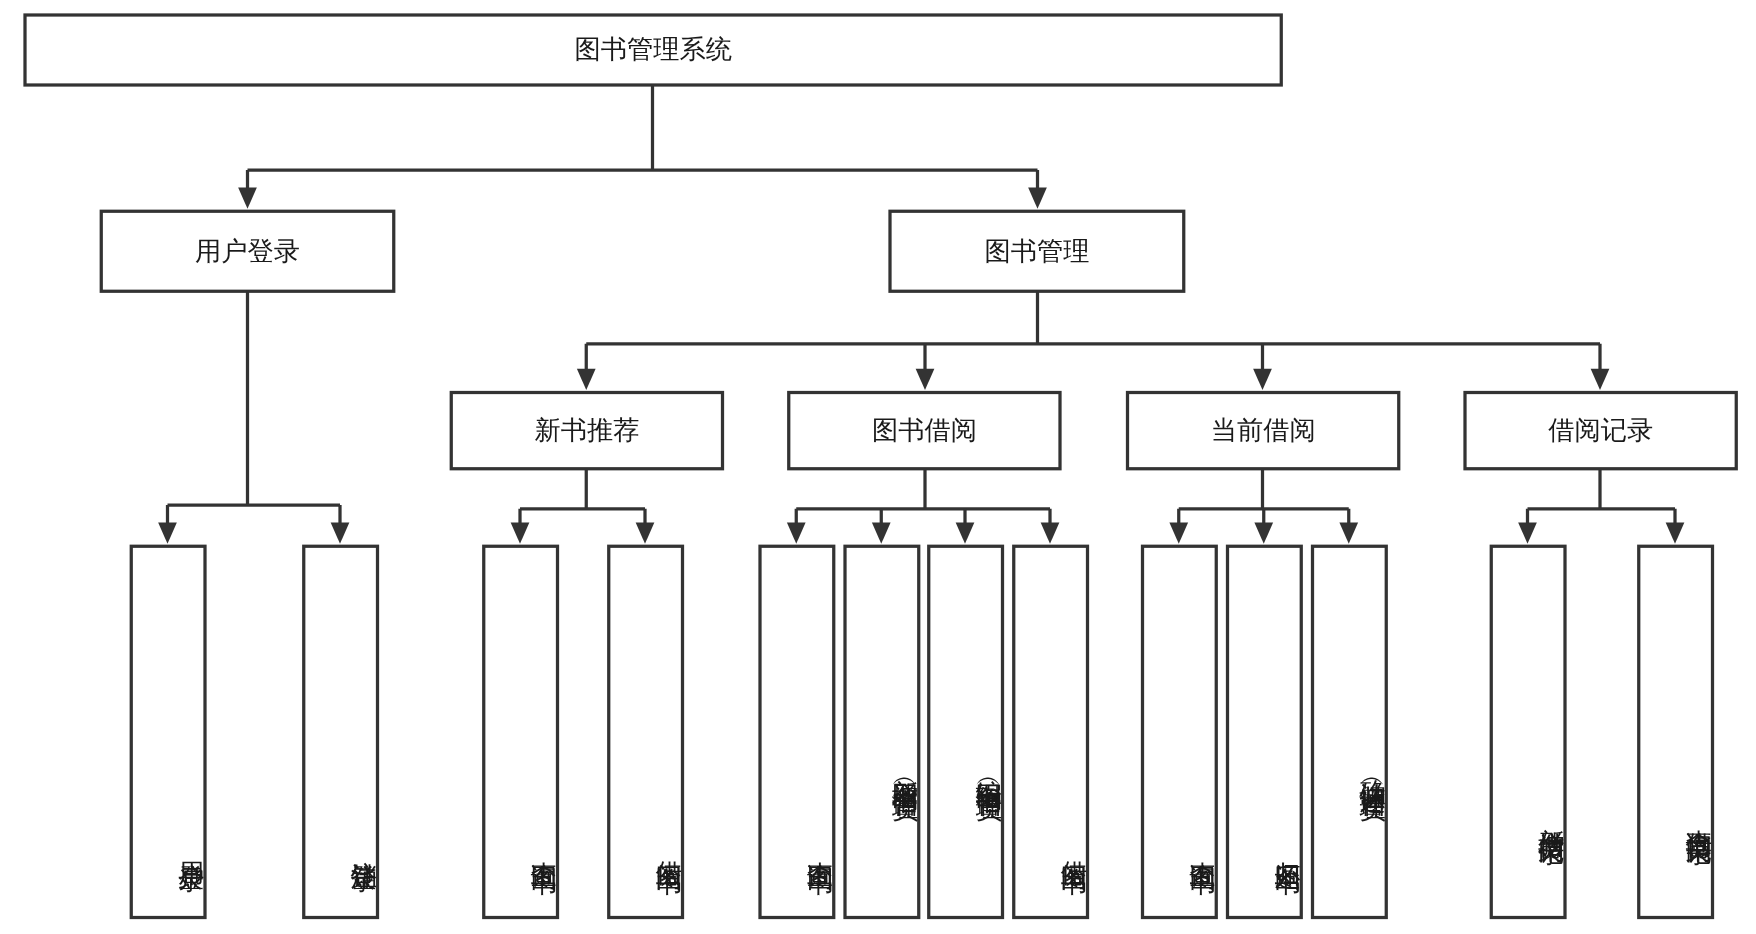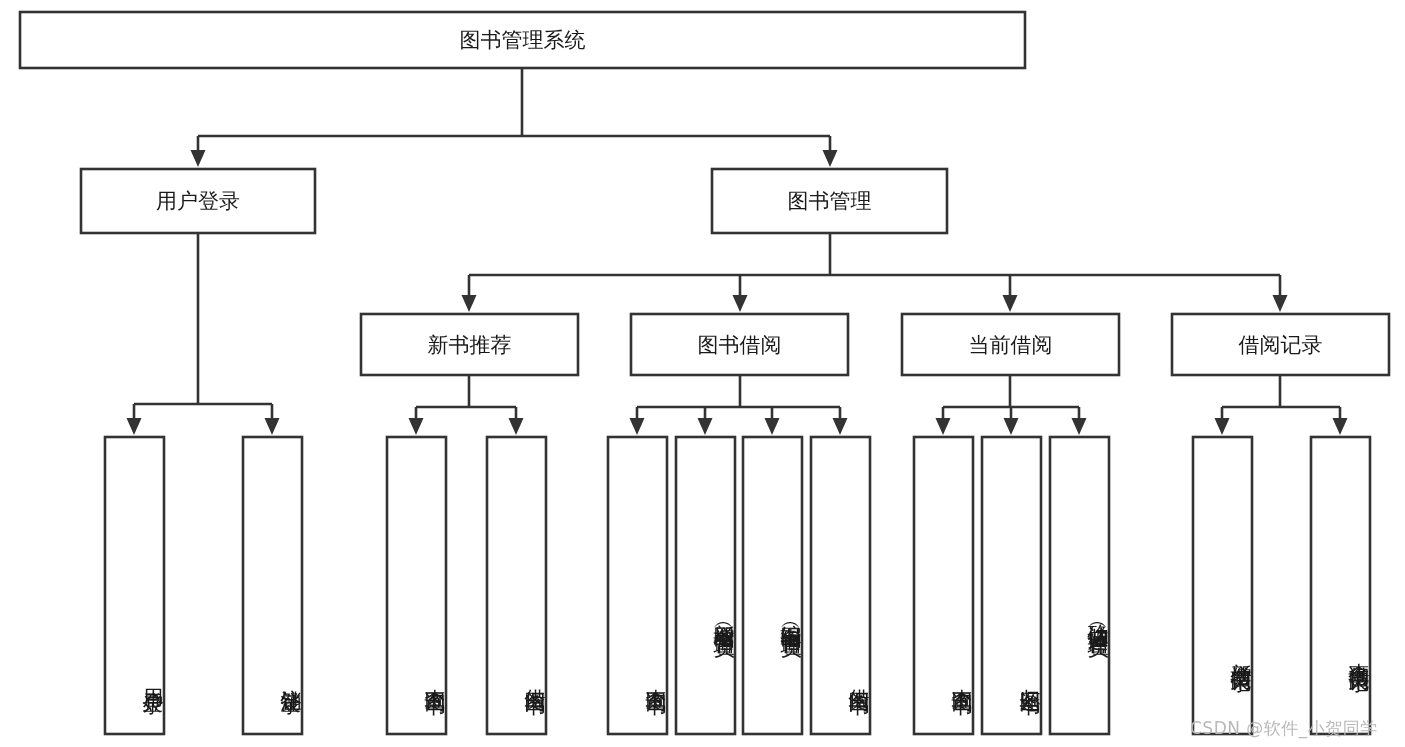--- a/index.html
+++ b/index.html
@@ -201,15 +201,14 @@
         <span>确认归还（管理员）</span>
       </div>
       <div class="leaf-label-v" style="left: 1193px; top: 447px; width: 59px; height: 277px; padding-top: 66.5px;">
         <span>新增借阅记录</span>
       </div>
       <div class="leaf-label-v" style="left: 1311px; top: 447px; width: 59px; height: 277px; padding-top: 66.5px;">
         <span>查询借阅记录</span>
       </div>
     </div>
 
-  <div class="watermark" style="left: 1190px; top: 717px;">CSDN @软件_小贺同学</div>
 
 </div>
 
 </body></html>

